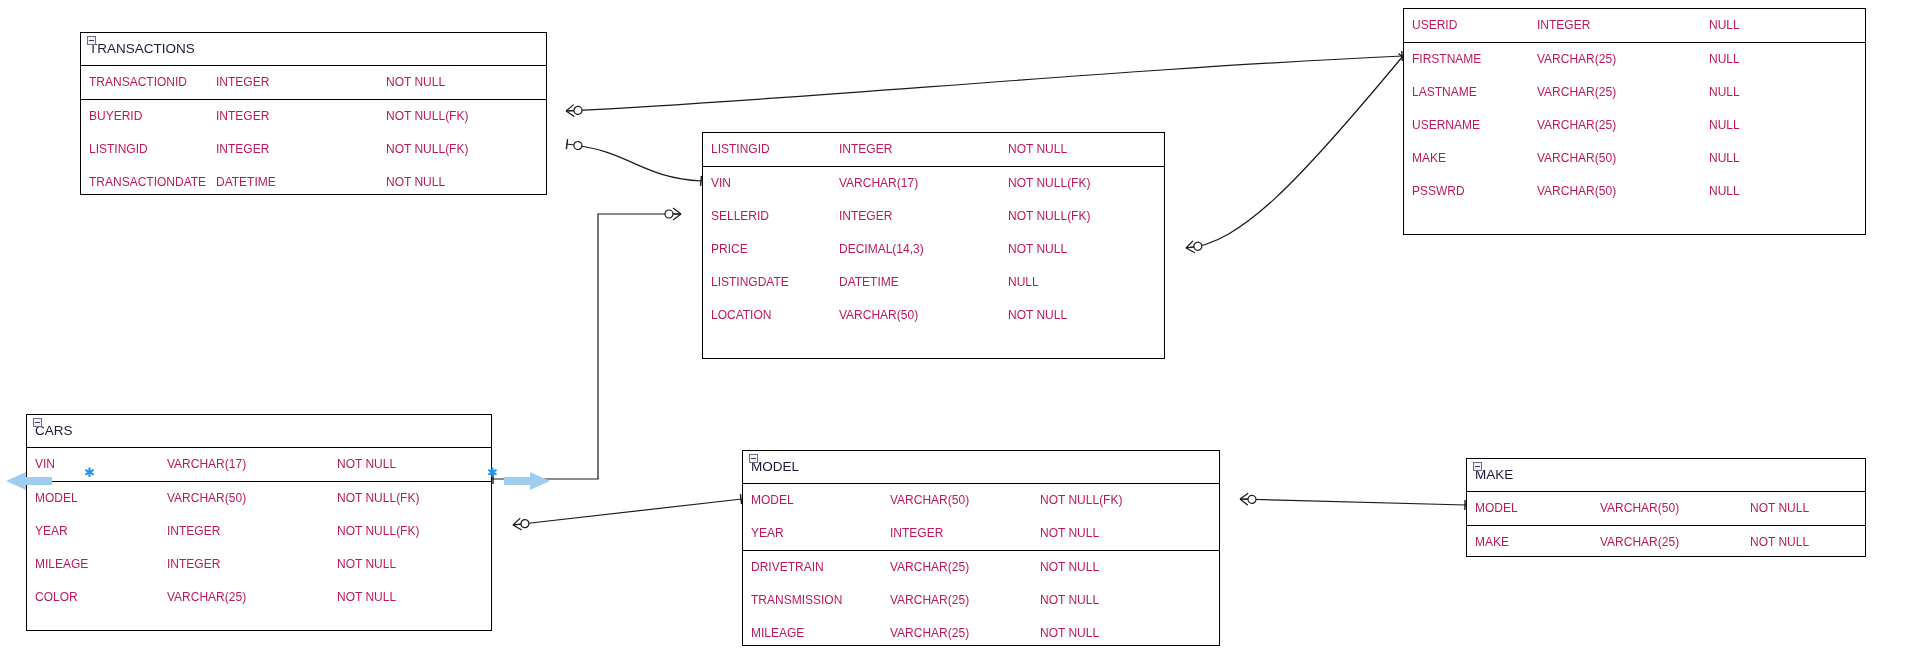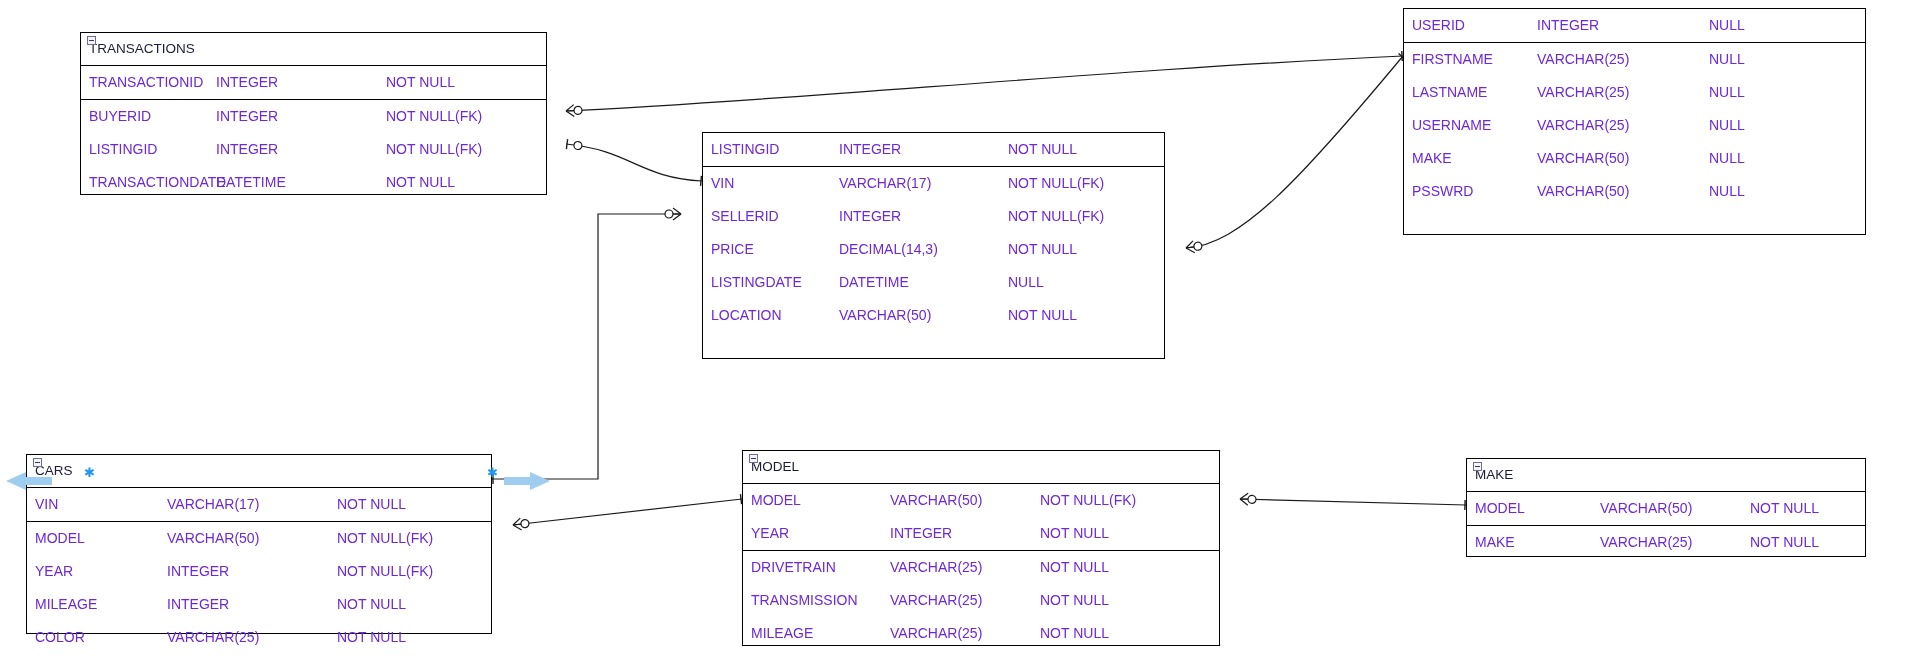--- a/index.html
+++ b/index.html
@@ -60,22 +60,22 @@
     left: 1px;
     top: 3px;
     width: 5px;
     height: 1px;
     background: #3a3a5a;
   }
   .attr-row {
     position: relative;
     height: 33px;
     line-height: 33px;
-    font-size: 14px;
-    color: #6d28d9;
+    font-size: 12px;
+    color: #be185d;
     white-space: nowrap;
     text-align: center;
   }
   .attr-row.key-end {
     border-bottom: 1px solid #000000;
   }
   .col-name {
     position: absolute;
     left: 8px;
     top: 0;
@@ -254,21 +254,21 @@
           <span class="col-name">LISTINGDATE</span>
           <span class="col-type" style="left: 136px;">DATETIME</span>
           <span class="col-null" style="left: 305px;">NULL</span>
         </div>
         <div class="attr-row">
           <span class="col-name">LOCATION</span>
           <span class="col-type" style="left: 136px;">VARCHAR(50)</span>
           <span class="col-null" style="left: 305px;">NOT NULL</span>
         </div>
       </div>
-      <div class="entity" style="left: 26px; top: 454px; width: 466px; height: 180px;">
+      <div class="entity" style="left: 26px; top: 414px; width: 466px; height: 217px;">
         <div class="entity-title"><span class="collapse-icon"></span><span>CARS</span></div>
         <div class="attr-row key-end">
           <span class="col-name">VIN</span>
           <span class="col-type" style="left: 140px;">VARCHAR(17)</span>
           <span class="col-null" style="left: 310px;">NOT NULL</span>
         </div>
         <div class="attr-row">
           <span class="col-name">MODEL</span>
           <span class="col-type" style="left: 140px;">VARCHAR(50)</span>
           <span class="col-null" style="left: 310px;">NOT NULL(FK)</span>

